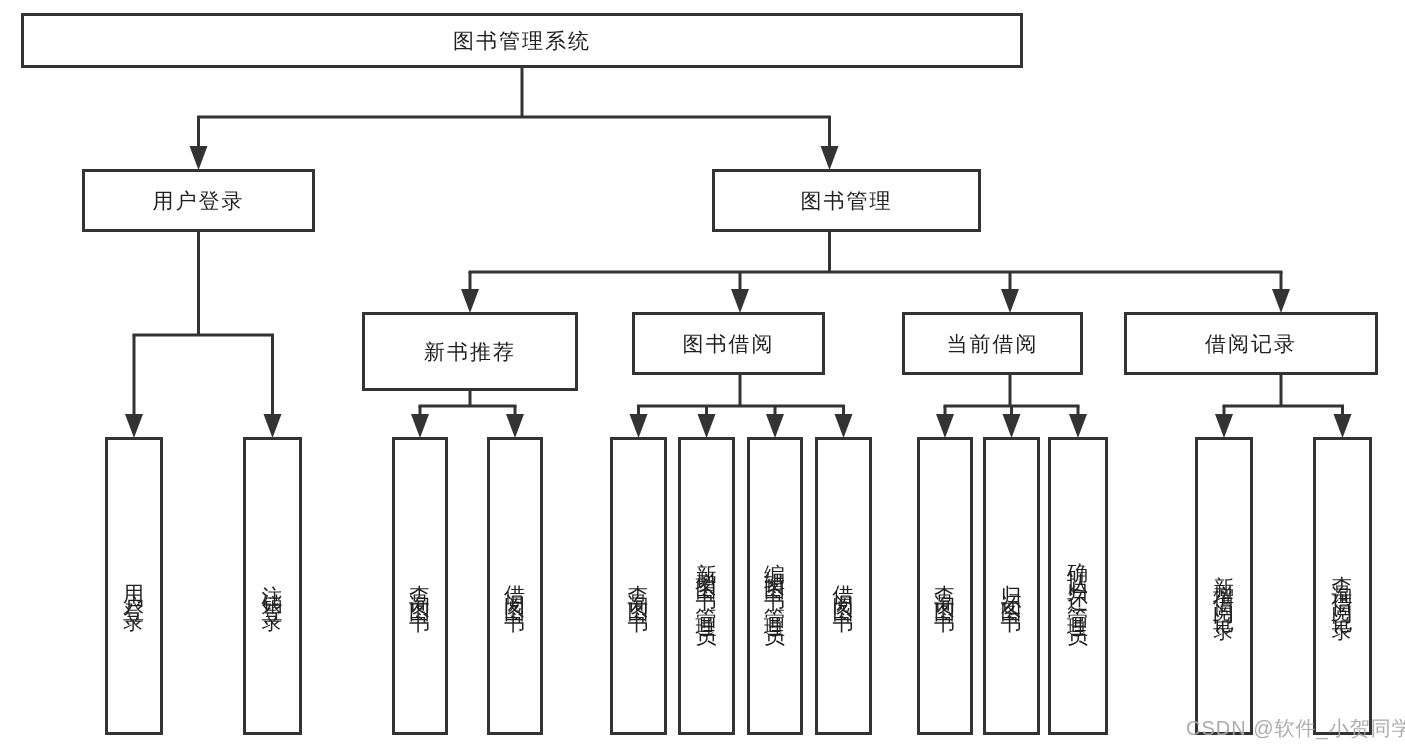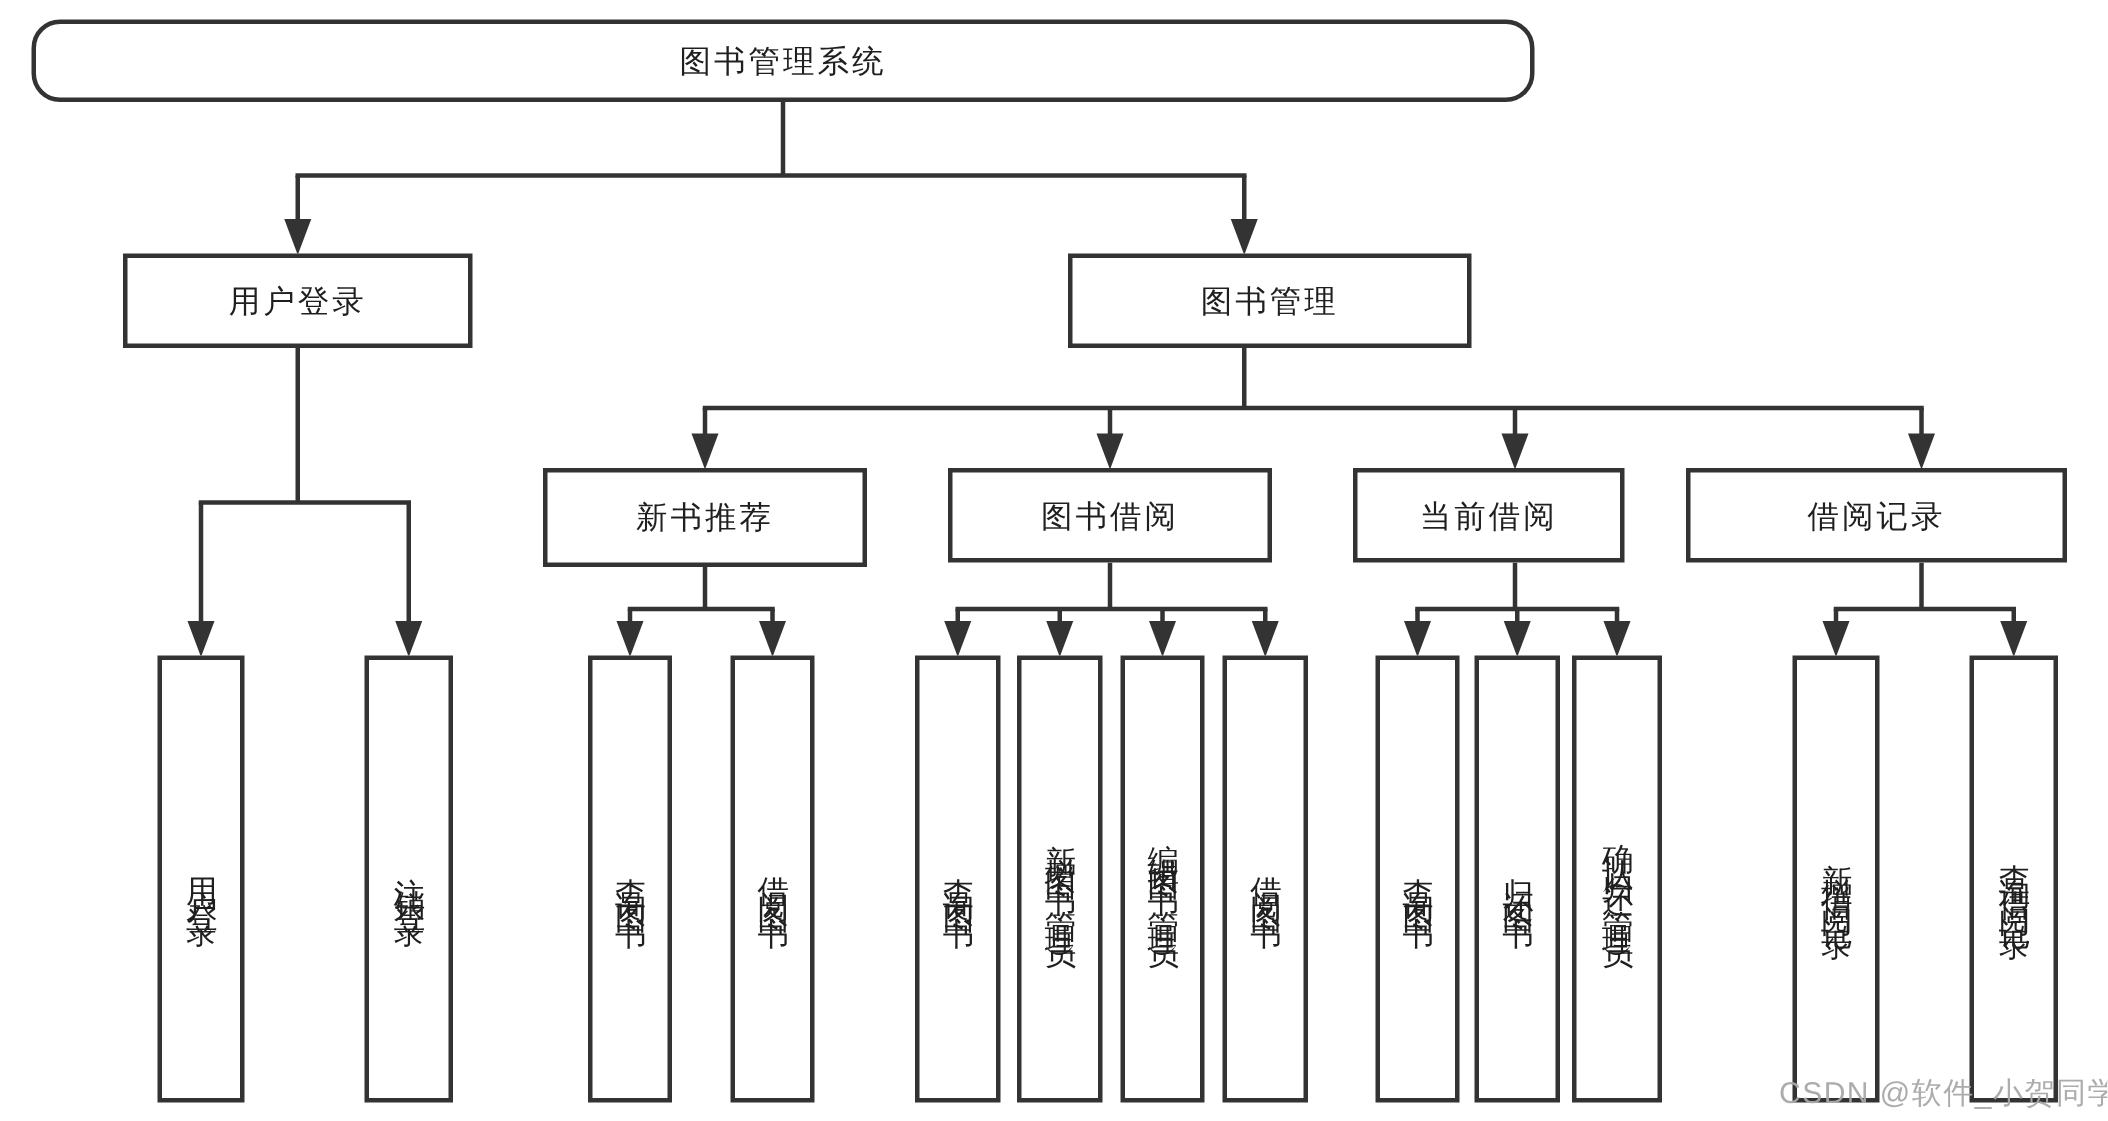--- a/index.html
+++ b/index.html
@@ -97,25 +97,25 @@
       <polygon points="1002.5,414 1020.5,414 1011.5,438" fill="#333333"></polygon>
       <line x1="1078" y1="406" x2="1078" y2="417" stroke="#333333" stroke-width="3"></line>
       <polygon points="1069,414 1087,414 1078,438" fill="#333333"></polygon>
       <line x1="1281" y1="375" x2="1281" y2="406" stroke="#333333" stroke-width="3"></line>
       <line x1="1222.5" y1="406" x2="1344" y2="406" stroke="#333333" stroke-width="3"></line>
       <line x1="1224" y1="406" x2="1224" y2="417" stroke="#333333" stroke-width="3"></line>
       <polygon points="1215,414 1233,414 1224,438" fill="#333333"></polygon>
       <line x1="1342.5" y1="406" x2="1342.5" y2="417" stroke="#333333" stroke-width="3"></line>
       <polygon points="1333.5,414 1351.5,414 1342.5,438" fill="#333333"></polygon>
     </svg>
-  <div class="node h" style="left: 21px; top: 13px; width: 1002px; height: 55px; border-radius: 19px;">图书管理系统</div>
+  <div class="node h" style="left: 21px; top: 13px; width: 1002px; height: 55px;">图书管理系统</div>
     <div class="node h" style="left: 82px; top: 169px; width: 233px; height: 63px;">用户登录</div>
     <div class="node h" style="left: 712px; top: 169px; width: 269px; height: 63px;">图书管理</div>
-    <div class="node h" style="left: 362px; top: 312px; width: 216px; height: 66px;">新书推荐</div>
-    <div class="node h" style="left: 632px; top: 312px; width: 216px; height: 63px;">图书借阅</div>
+    <div class="node h" style="left: 362px; top: 312px; width: 216px; height: 79px;">新书推荐</div>
+    <div class="node h" style="left: 632px; top: 312px; width: 193px; height: 63px;">图书借阅</div>
     <div class="node h" style="left: 902px; top: 312px; width: 181px; height: 63px;">当前借阅</div>
     <div class="node h" style="left: 1124px; top: 312px; width: 254px; height: 63px;">借阅记录</div>
     <div class="node v" style="left: 105px; top: 437px; width: 58px; height: 298px;">用户登录</div>
     <div class="node v" style="left: 243px; top: 437px; width: 59px; height: 298px;">注销登录</div>
     <div class="node v" style="left: 392px; top: 437px; width: 56px; height: 298px;">查询图书</div>
     <div class="node v" style="left: 487px; top: 437px; width: 56px; height: 298px;">借阅图书</div>
     <div class="node v" style="left: 610px; top: 437px; width: 57px; height: 298px;">查询图书</div>
     <div class="node v" style="left: 678px; top: 437px; width: 57px; height: 298px;">新增图书（管理员）</div>
     <div class="node v" style="left: 747px; top: 437px; width: 56px; height: 298px;">编辑图书（管理员）</div>
     <div class="node v" style="left: 815px; top: 437px; width: 57px; height: 298px;">借阅图书</div>

